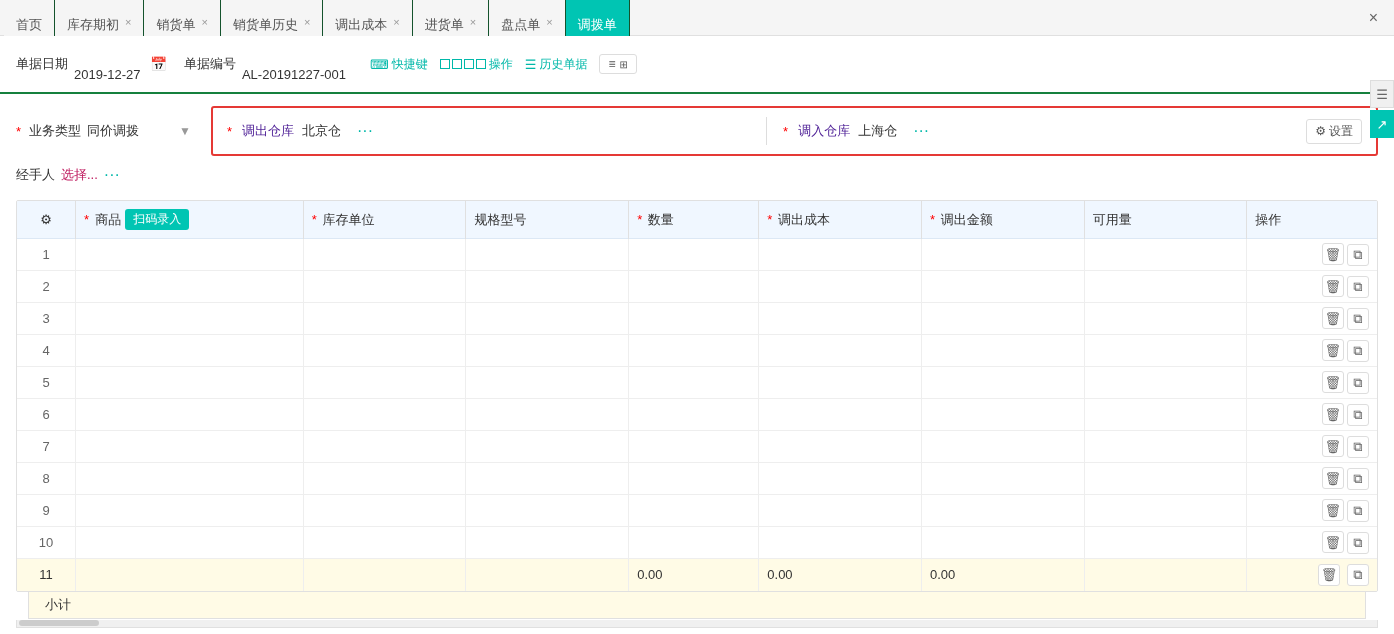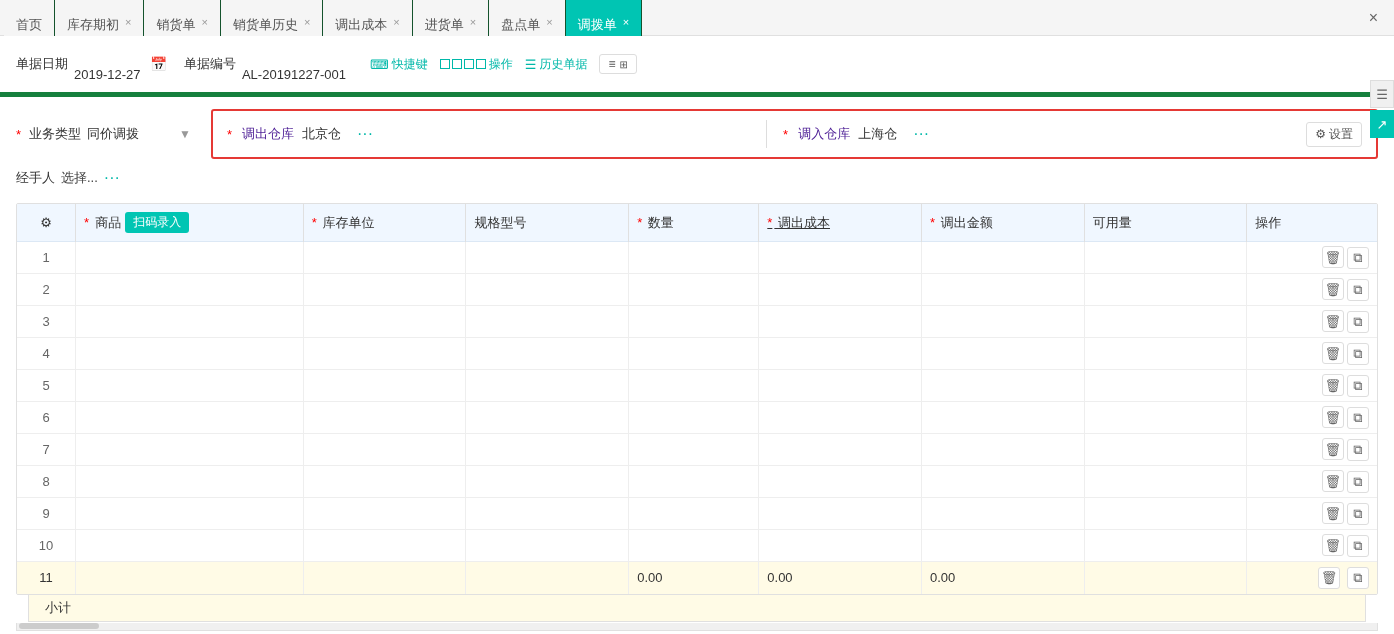--- a/index.html
+++ b/index.html
@@ -23,20 +23,21 @@
       font-size: 13px;
       color: #555;
       border-right: 1px solid #14532d;
       white-space: nowrap;
       background: #f5f5f5;
     }
     .tab-item:first-child { border-left: 1px solid #e0e0e0; }
     .tab-item.active {
       background: #00c5b3;
       color: #fff;
+      flex-direction: column;
     }
     .tab-item .close-icon {
       margin-left: 6px;
       font-size: 11px;
       color: #999;
       cursor: pointer;
     }
     .tab-item.active .close-icon { color: #fff; }
     .tab-item.home { border-left: none; }
     .window-close {
@@ -45,21 +46,21 @@
       font-size: 16px;
       cursor: pointer;
       color: #666;
     }
 
     
     .form-header {
       display: flex;
       align-items: center;
       padding: 10px 16px;
-      border-bottom: 5px solid #15803d;
+      border-bottom: 2px solid #15803d;
       gap: 24px;
     }
     .form-header-left {
       display: flex;
       align-items: center;
       gap: 16px;
     }
     .form-field-inline {
       display: flex;
       align-items: center;
@@ -149,21 +150,21 @@
       background: #fff;
     }
 
     
     .handler-row {
       display: flex;
       align-items: center;
       gap: 6px;
       padding: 0 0 4px;
     }
-    .handler-placeholder { color: #404040; }
+    .handler-placeholder { color: #be185d; }
     .handler-dots { color: #00b8a9; cursor: pointer; font-size: 16px; }
 
     
     .table-container {
       margin: 0 16px;
       border: 1px solid #e0e0e0;
       border-radius: 2px;
       overflow: auto;
     }
     table {
@@ -253,21 +254,21 @@
       background: #00c5b3;
       color: #fff;
       border-color: #00c5b3;
     }
 
     .col-num { width: 36px; }
     .col-product { width: 140px; }
     .col-unit { width: 100px; }
     .col-spec { width: 100px; }
     .col-qty { width: 80px; }
-    .col-cost { width: 100px; text-decoration: underline; }
+    .col-cost { width: 100px; }
     .col-amount { width: 100px; }
     .col-avail { width: 100px; }
     .col-op { width: 80px; }
 
     .header-scan-wrap {
       display: flex;
       align-items: center;
       gap: 4px;
     }
 

